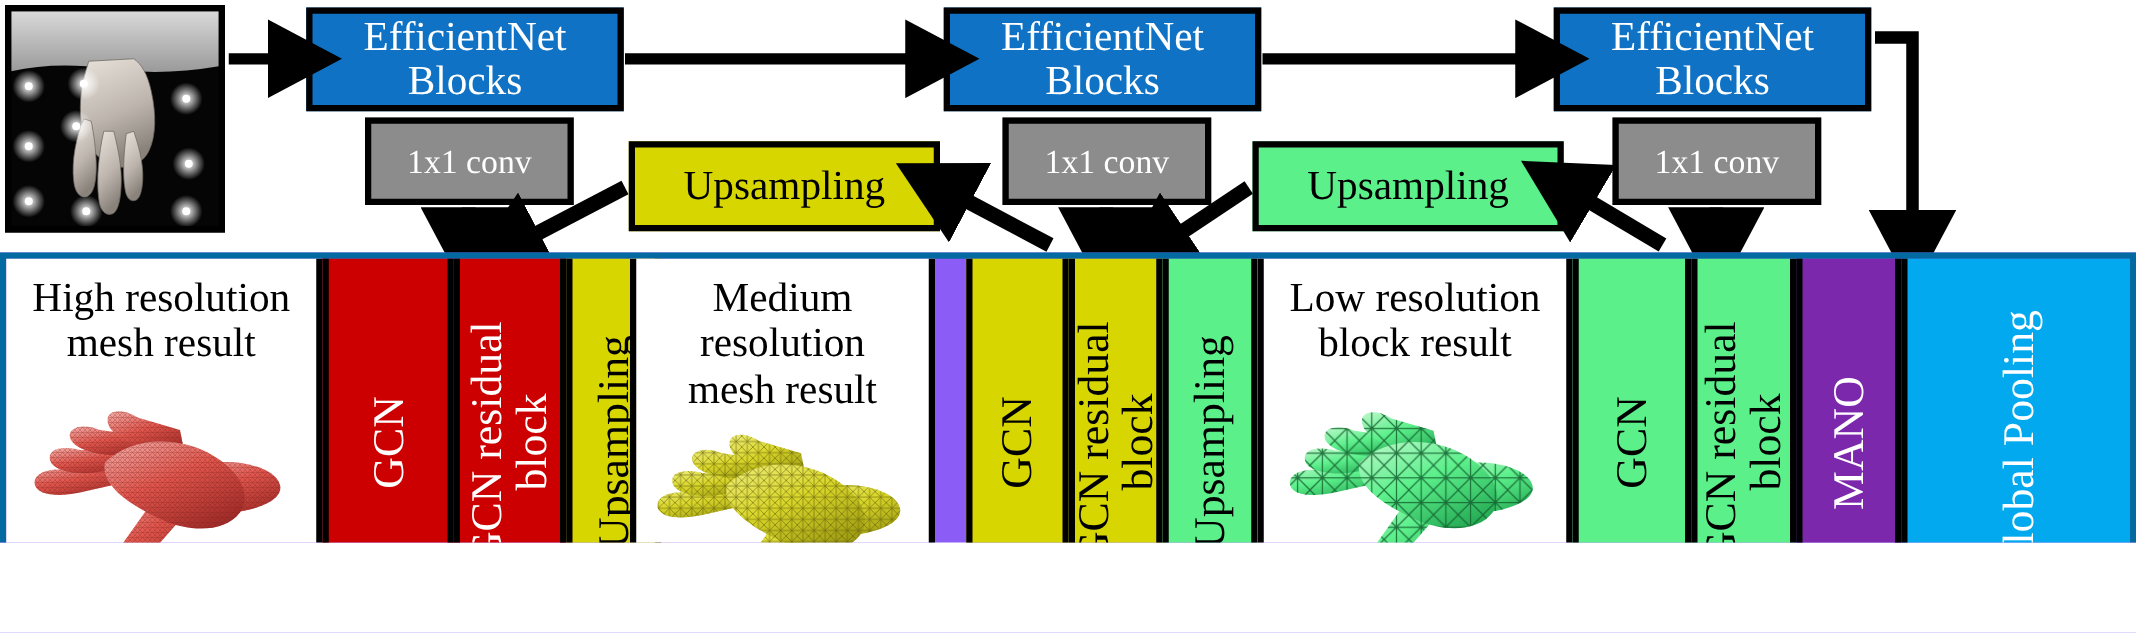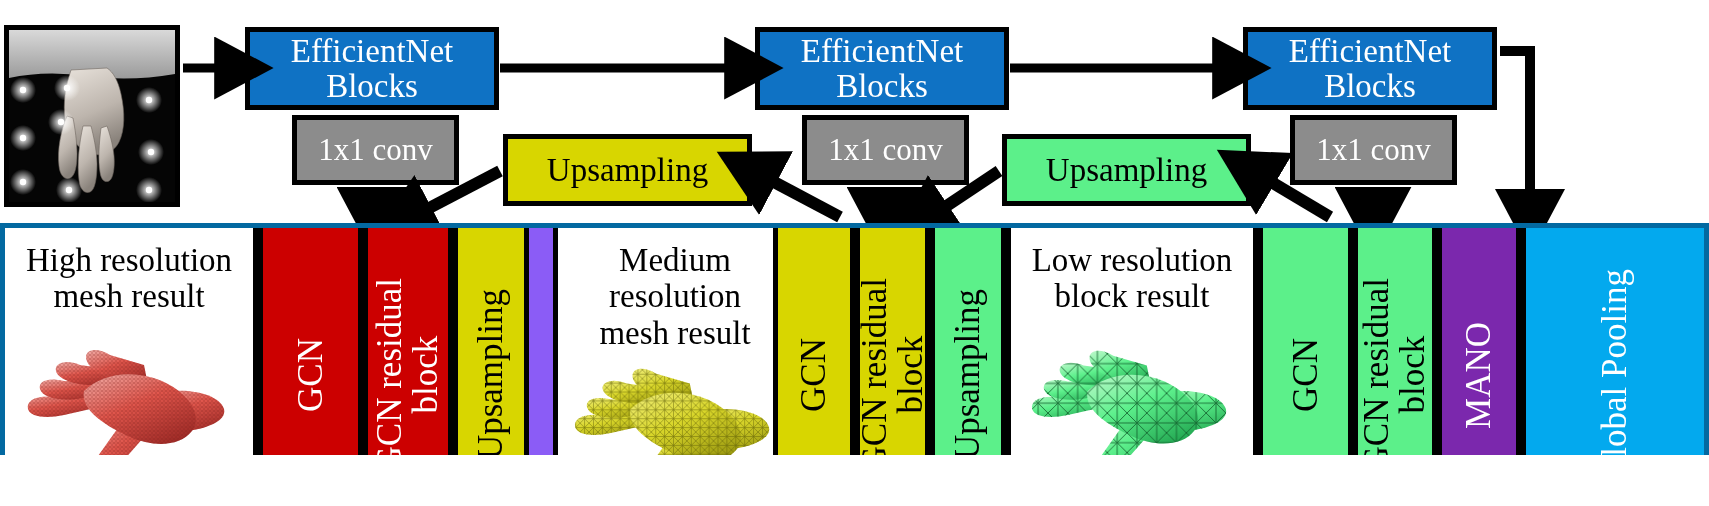--- a/index.html
+++ b/index.html
@@ -1,24 +1,24 @@
 <!DOCTYPE html>
 <html><head>
 <meta charset="utf-8">
 <style>
   html,body{margin:0;padding:0;background:#ffffff;}
   body{width:1709px;height:506px;font-family:"Liberation Serif","DejaVu Serif",serif;}
-  #stage{position:relative;width:1709px;height:434px;overflow:hidden;background:#fff;margin-top:21px;}
+  #stage{position:relative;width:1709px;height:434px;overflow:hidden;background:#fff;}
 
   .box{position:absolute;box-sizing:border-box;border:5px solid #000;
        display:flex;align-items:center;justify-content:center;text-align:center;
        line-height:1.05;}
 
   .enet{background:#0f72c4;color:#ffffff;font-size:33px;}
-  .conv{background:#8c8c8c;color:#ffffff;font-size:31px;}
+  .conv{background:#8c8c8c;color:#ffffff;font-size:27px;}
   .ups-y{background:#d8d600;color:#000000;font-size:33px;}
   .ups-g{background:#5cf08a;color:#000000;font-size:33px;}
 
   
   #strip{position:absolute;left:0;top:202px;width:1709px;height:304px;
          box-sizing:border-box;border:5px solid #0369a1;background:#8b5cf6;}
   .cell{position:absolute;top:0;height:294px;box-sizing:border-box;
         border-left:5px solid #000;border-right:5px solid #000;
         display:flex;align-items:center;justify-content:center;overflow:hidden;}
   .cell.noL{border-left:0;}
@@ -210,21 +210,21 @@
 
     <div class="cell red" style="left:358px;width:90px;">
       <span class="vlabel">GCN residual
 block</span>
     </div>
 
     <div class="cell yel" style="left:448px;width:76px;">
       <span class="vlabel">Upsampling</span>
     </div>
 
-    <div class="cell mesh-cell" style="left:548px;width:244px;">
+    <div class="cell mesh-cell" style="left:499px;width:244px;">
       <div class="mesh-title" style="white-space:pre-line;">Medium resolution
 mesh result</div>
       <div class="mesh-img">
         <svg width="212" height="168" viewBox="0 0 210 170">
           <defs>
             <linearGradient id="gY" x1="0.1" y1="0" x2="0.8" y2="1">
               <stop offset="0%" stop-color="#ecea72"></stop>
                 <stop offset="45%" stop-color="#d9d62a"></stop>
               <stop offset="100%" stop-color="#9a9810"></stop>
             </linearGradient>

